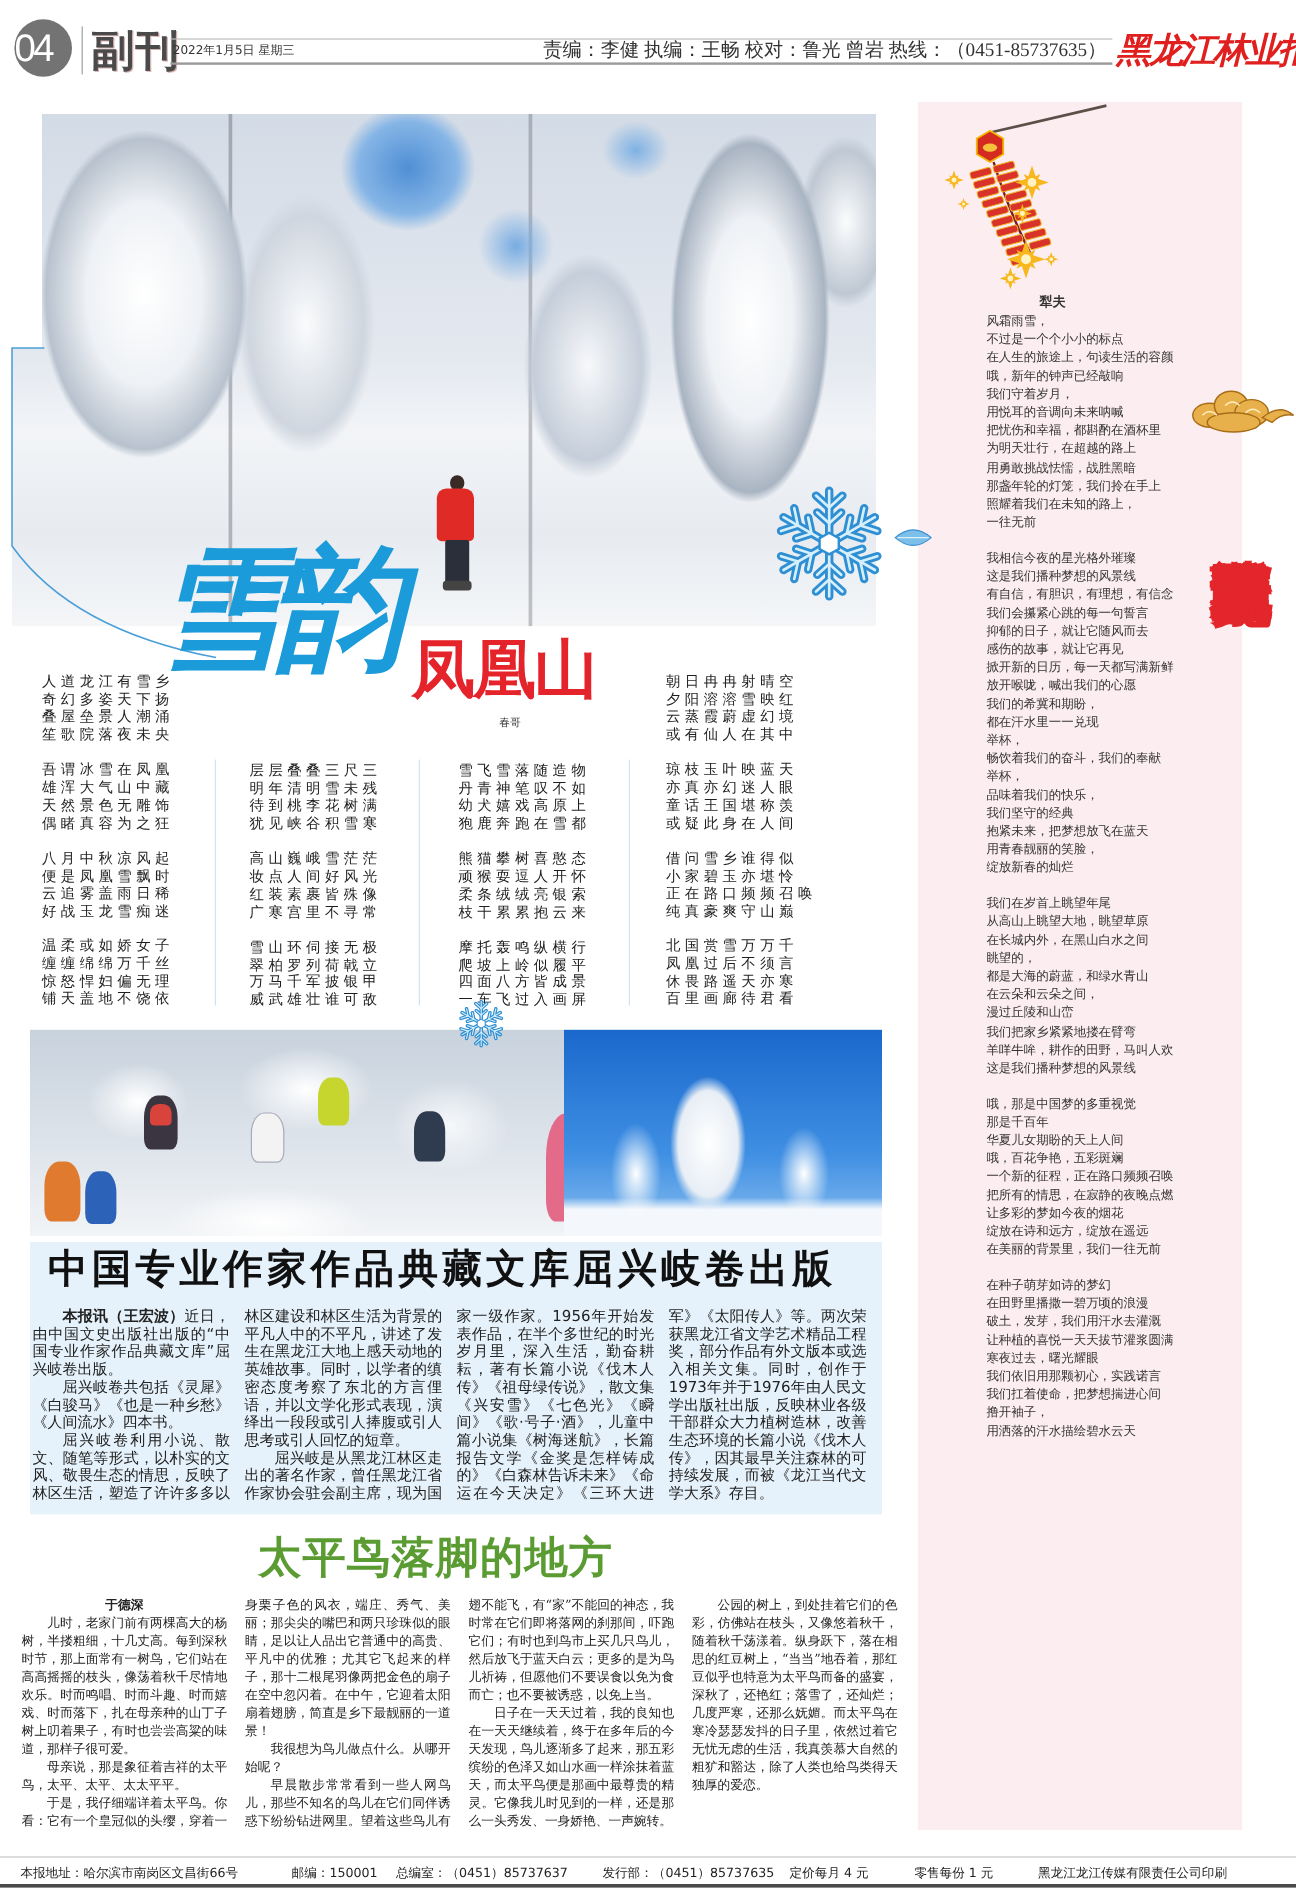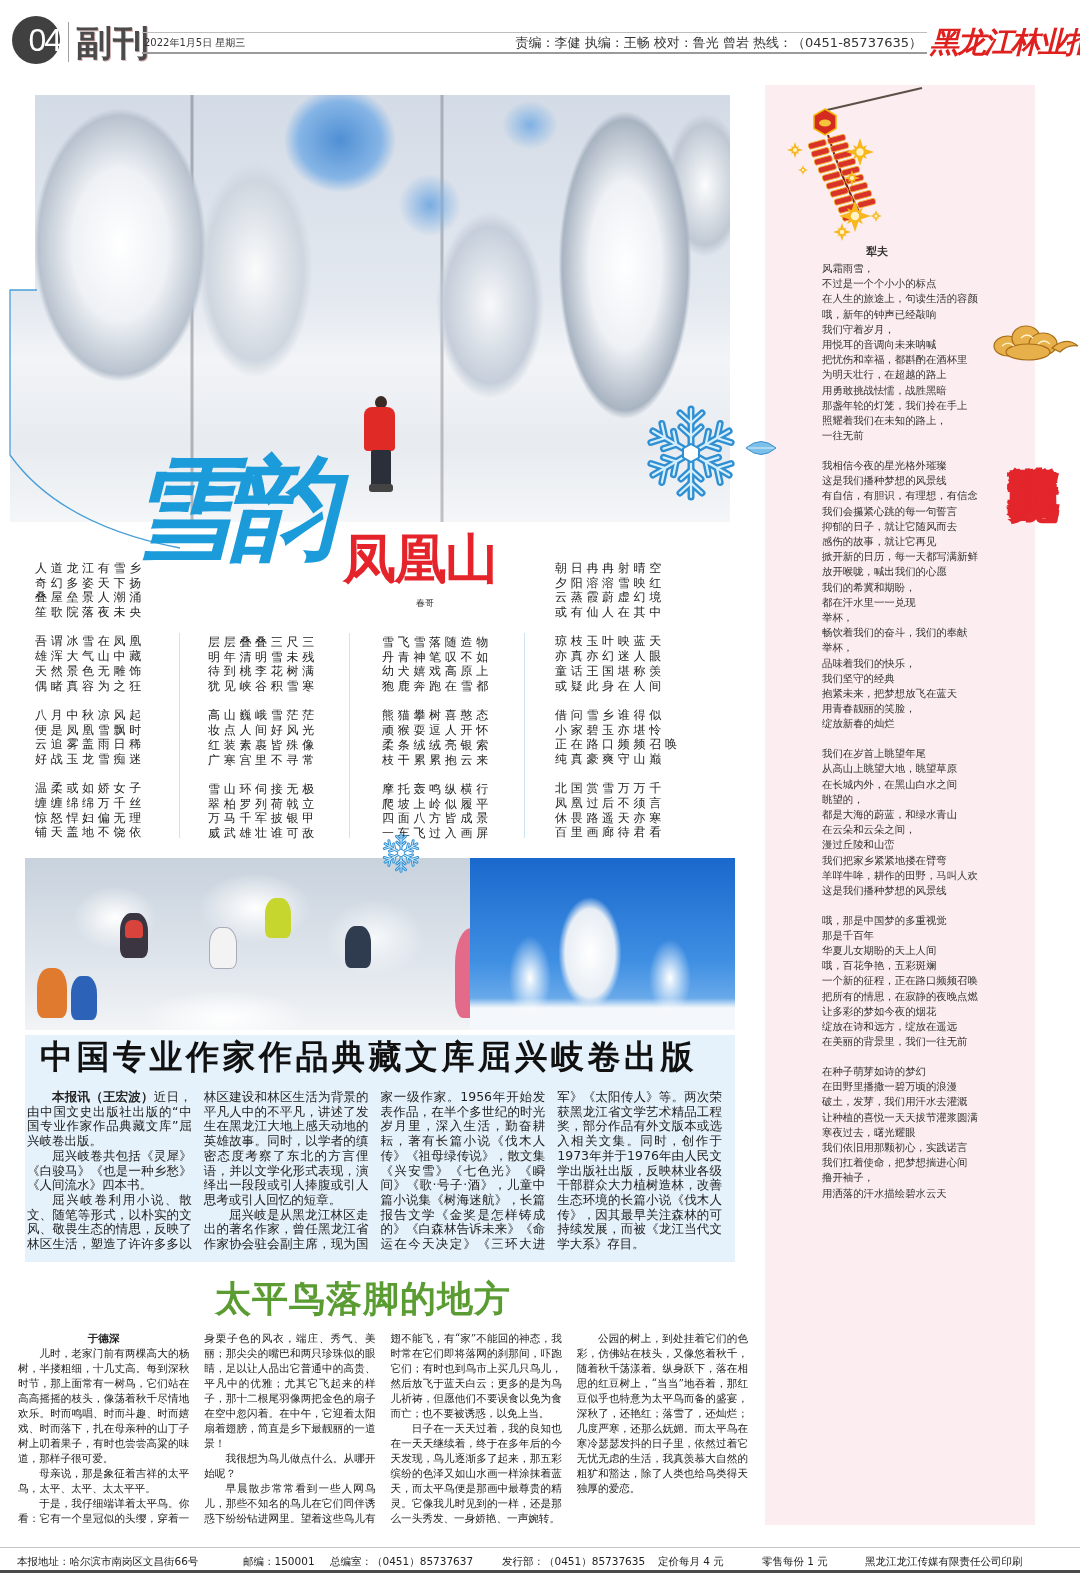--- a/index.html
+++ b/index.html
@@ -1,27 +1,27 @@
 <!DOCTYPE html>
 <html><head>
 <meta charset="utf-8">
 <style>
 *{margin:0;padding:0;box-sizing:border-box;}
 html,body{width:1080px;height:1576px;background:#ffffff;overflow:hidden;}
 body{position:relative;font-family:"DejaVu Sans",sans-serif;color:#222;}
 .abs{position:absolute;}
 
 
-.pg-circle{left:12px;top:16px;width:48px;height:48px;border-radius:50%;background:#404040;color:#fff;font:400 32px/48px "Liberation Sans",sans-serif;text-align:right;letter-spacing:-2px;}
+.pg-circle{left:12px;top:16px;width:48px;height:48px;border-radius:50%;background:#737373;color:#fff;font:400 32px/48px "Liberation Sans",sans-serif;text-align:left;letter-spacing:-2px;}
 .hdr-vline{left:68px;top:22px;width:1px;height:40px;background:#a0a0a0;}
 .section-name{left:76px;top:22px;font:700 36px/40px "DejaVu Serif",serif;color:#4a4a4a;text-shadow:1px 1px 0 #d7b3b3;letter-spacing:1px;white-space:nowrap;}
 .rule-top{left:142px;top:32px;width:785px;height:1px;background:#bdbdbd;}
 .rule-bot{left:142px;top:52px;width:785px;height:2px;background:#9a9a9a;}
 .hdr-date{left:144px;top:37px;font-size:10px;line-height:12px;color:#333;white-space:nowrap;}
-.hdr-credits{right:158px;top:37px;font-size:13px;line-height:12px;color:#333;white-space:nowrap;}
+.hdr-credits{right:158px;top:37px;font-size:16px;line-height:12px;color:#333;white-space:nowrap;font-family:Liberation Serif, serif;}
 .masthead{left:930px;top:24px;font:italic 700 29px/36px "DejaVu Serif",serif;color:#e0201f;letter-spacing:-2px;white-space:nowrap;}
 
 
 .photo-main{left:10px;top:95px;width:720px;height:427px;
   clip-path:polygon(25px 0,100% 0,100% 100%,0 100%,0 195px,25px 195px);
   background:
    radial-gradient(ellipse 75px 70px at 330px 45px,#4f8fd4 0%,#86b5e6 55%,rgba(134,181,230,0) 75%),
    radial-gradient(ellipse 45px 45px at 420px 110px,#78ace2 0%,rgba(120,172,226,0) 70%),
    radial-gradient(ellipse 40px 35px at 520px 30px,#7eb1e4 0%,rgba(126,177,228,0) 70%),
    radial-gradient(ellipse 120px 190px at 110px 150px,#ffffff 0%,#eef1f5 40%,#b8c2ce 68%,rgba(184,194,206,0) 72%),

